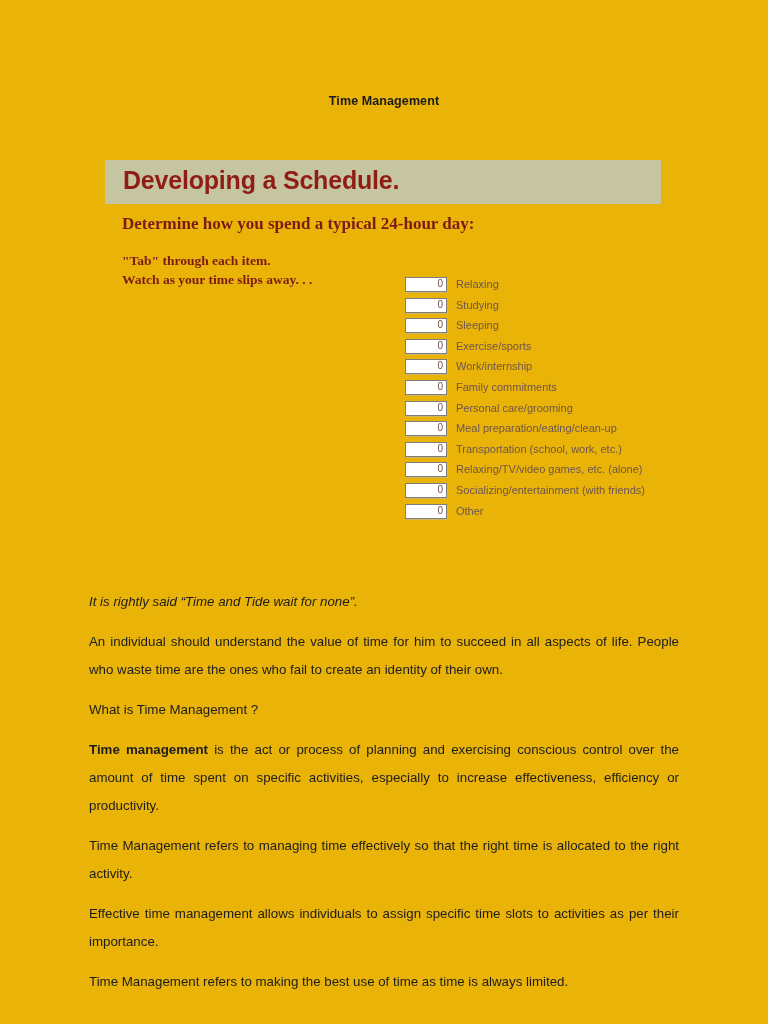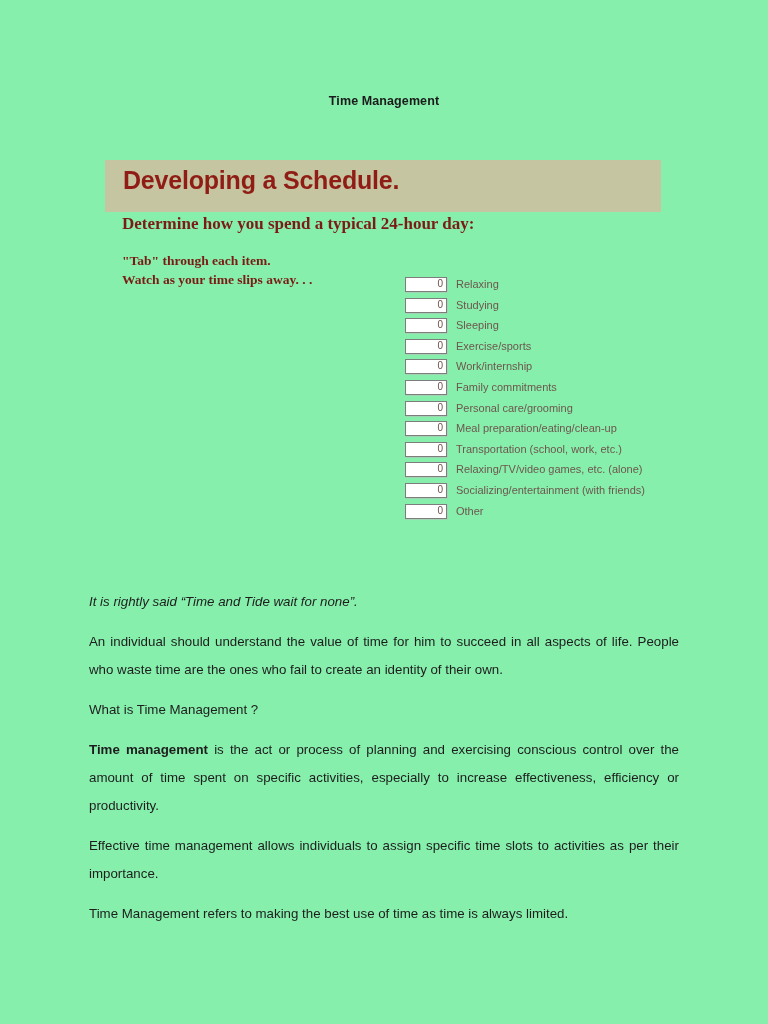--- a/index.html
+++ b/index.html
@@ -12,21 +12,21 @@
     height: 1024px;
     position: relative;
     overflow: hidden;
     font-family: "Liberation Sans", sans-serif;
     color: #1a1a1a;
   }
 
   .page {
     position: absolute;
     inset: 0;
-    background: #86efac;
+    background: #eab308;
   }
 
   
   .doc-title {
     position: absolute;
     top: 94px;
     left: 0;
     width: 768px;
     text-align: center;
     font-size: 12.5px;
@@ -42,21 +42,21 @@
     top: 160px;
     width: 556px;
     height: 375px;
   }
 
   .banner {
     position: absolute;
     left: 0;
     top: 0;
     width: 556px;
-    height: 52px;
+    height: 44px;
     background: #c6c5a1;
   }
   .banner-title {
     position: absolute;
     left: 18px;
     top: 6px;
     font-size: 25px;
     font-weight: bold;
     color: #8f1d15;
     letter-spacing: -.2px;
@@ -287,20 +287,21 @@
   <div class="body-copy">
 
     <p class="para quote">It is rightly said “Time and Tide wait for none”.</p>
 
     <p class="para">An individual should understand the value of time for him to succeed in all aspects of life. People who waste time are the ones who fail to create an identity of their own.</p>
 
     <p class="para plain">What is Time Management ?</p>
 
     <p class="para"><b>Time management</b><span> is the act or process of planning and exercising conscious control over the amount of time spent on specific activities, especially to increase effectiveness, efficiency or productivity.</span></p>
 
+    <p class="para">Time Management refers to managing time effectively so that the right time is allocated to the right activity.</p>
 
     <p class="para">Effective time management allows individuals to assign specific time slots to activities as per their importance.</p>
 
     <p class="para plain">Time Management refers to making the best use of time as time is always limited.</p>
 
   </div>
 
 </div>
 
 </body></html>

